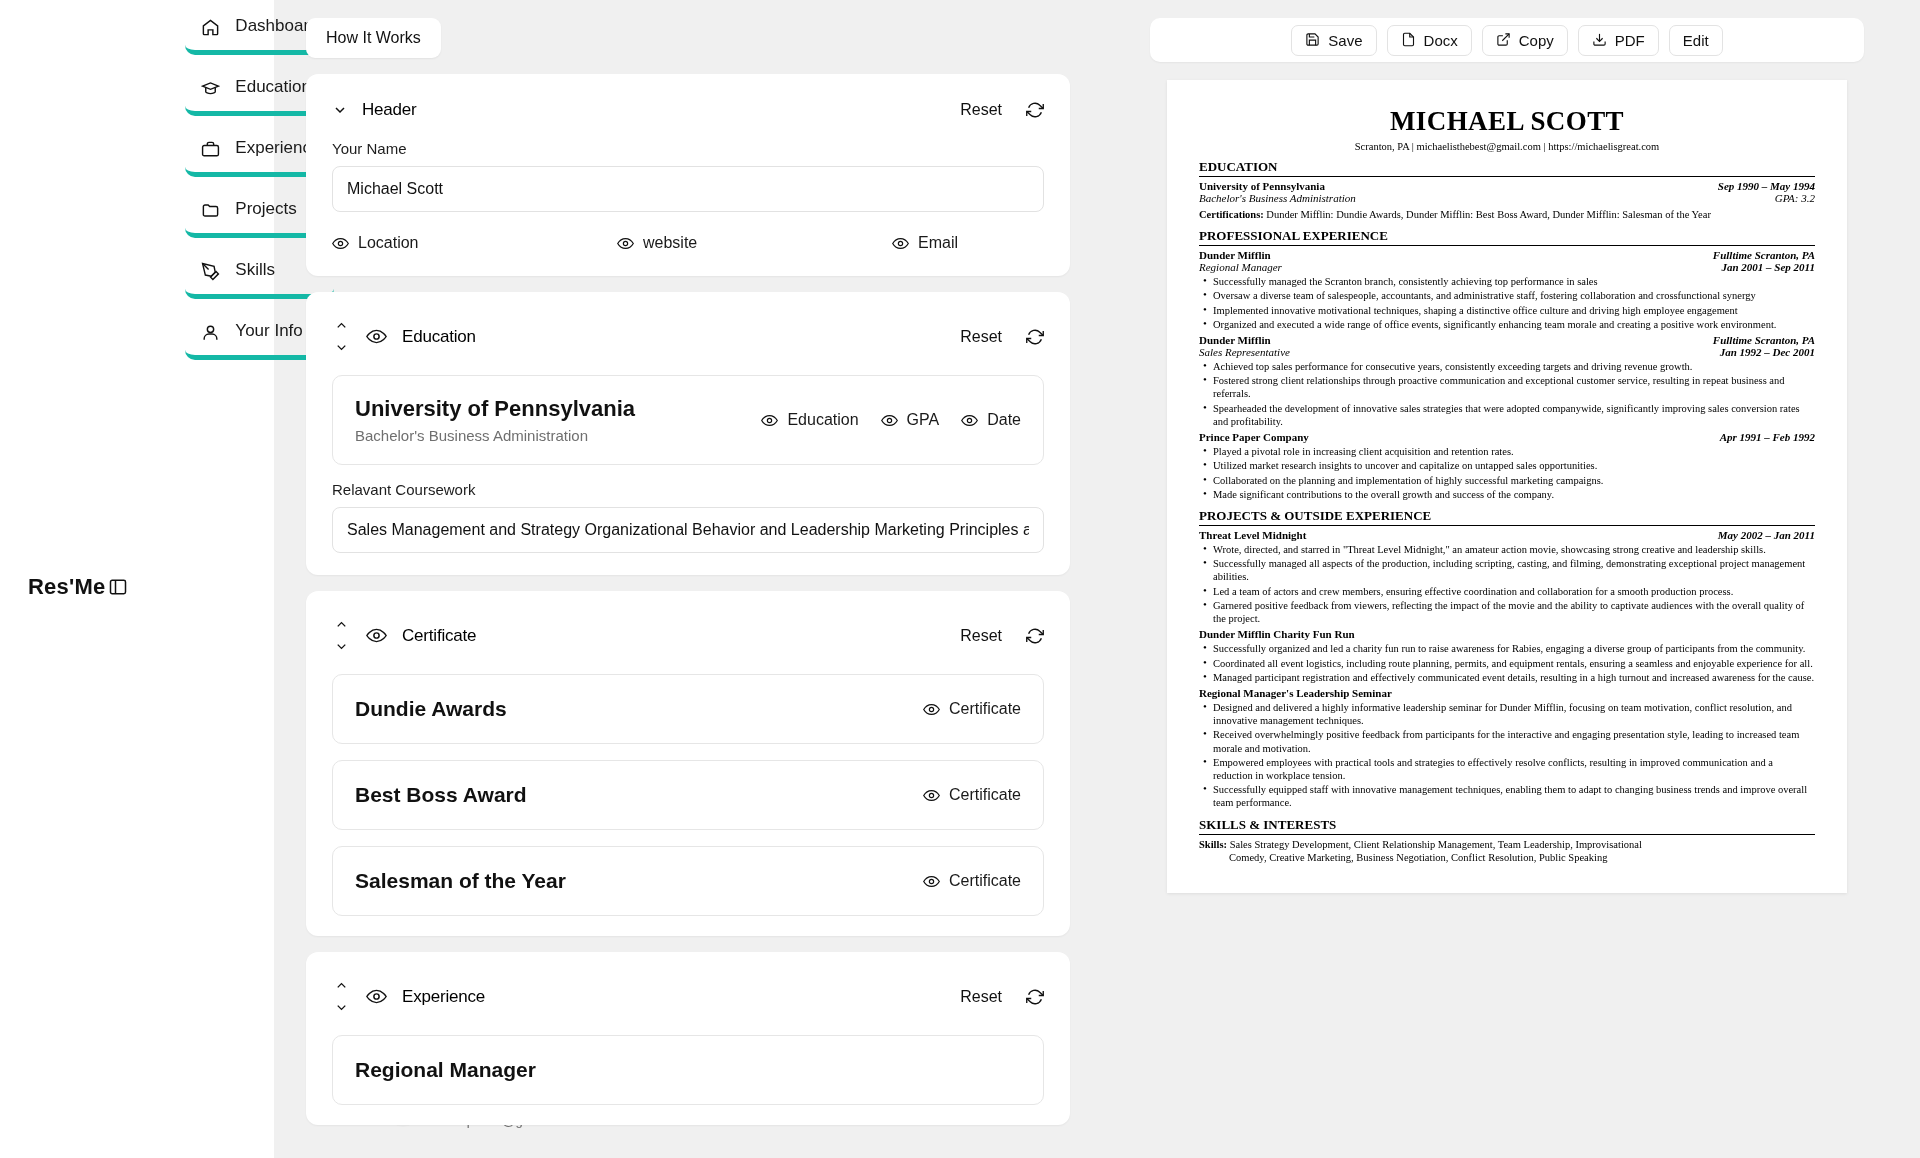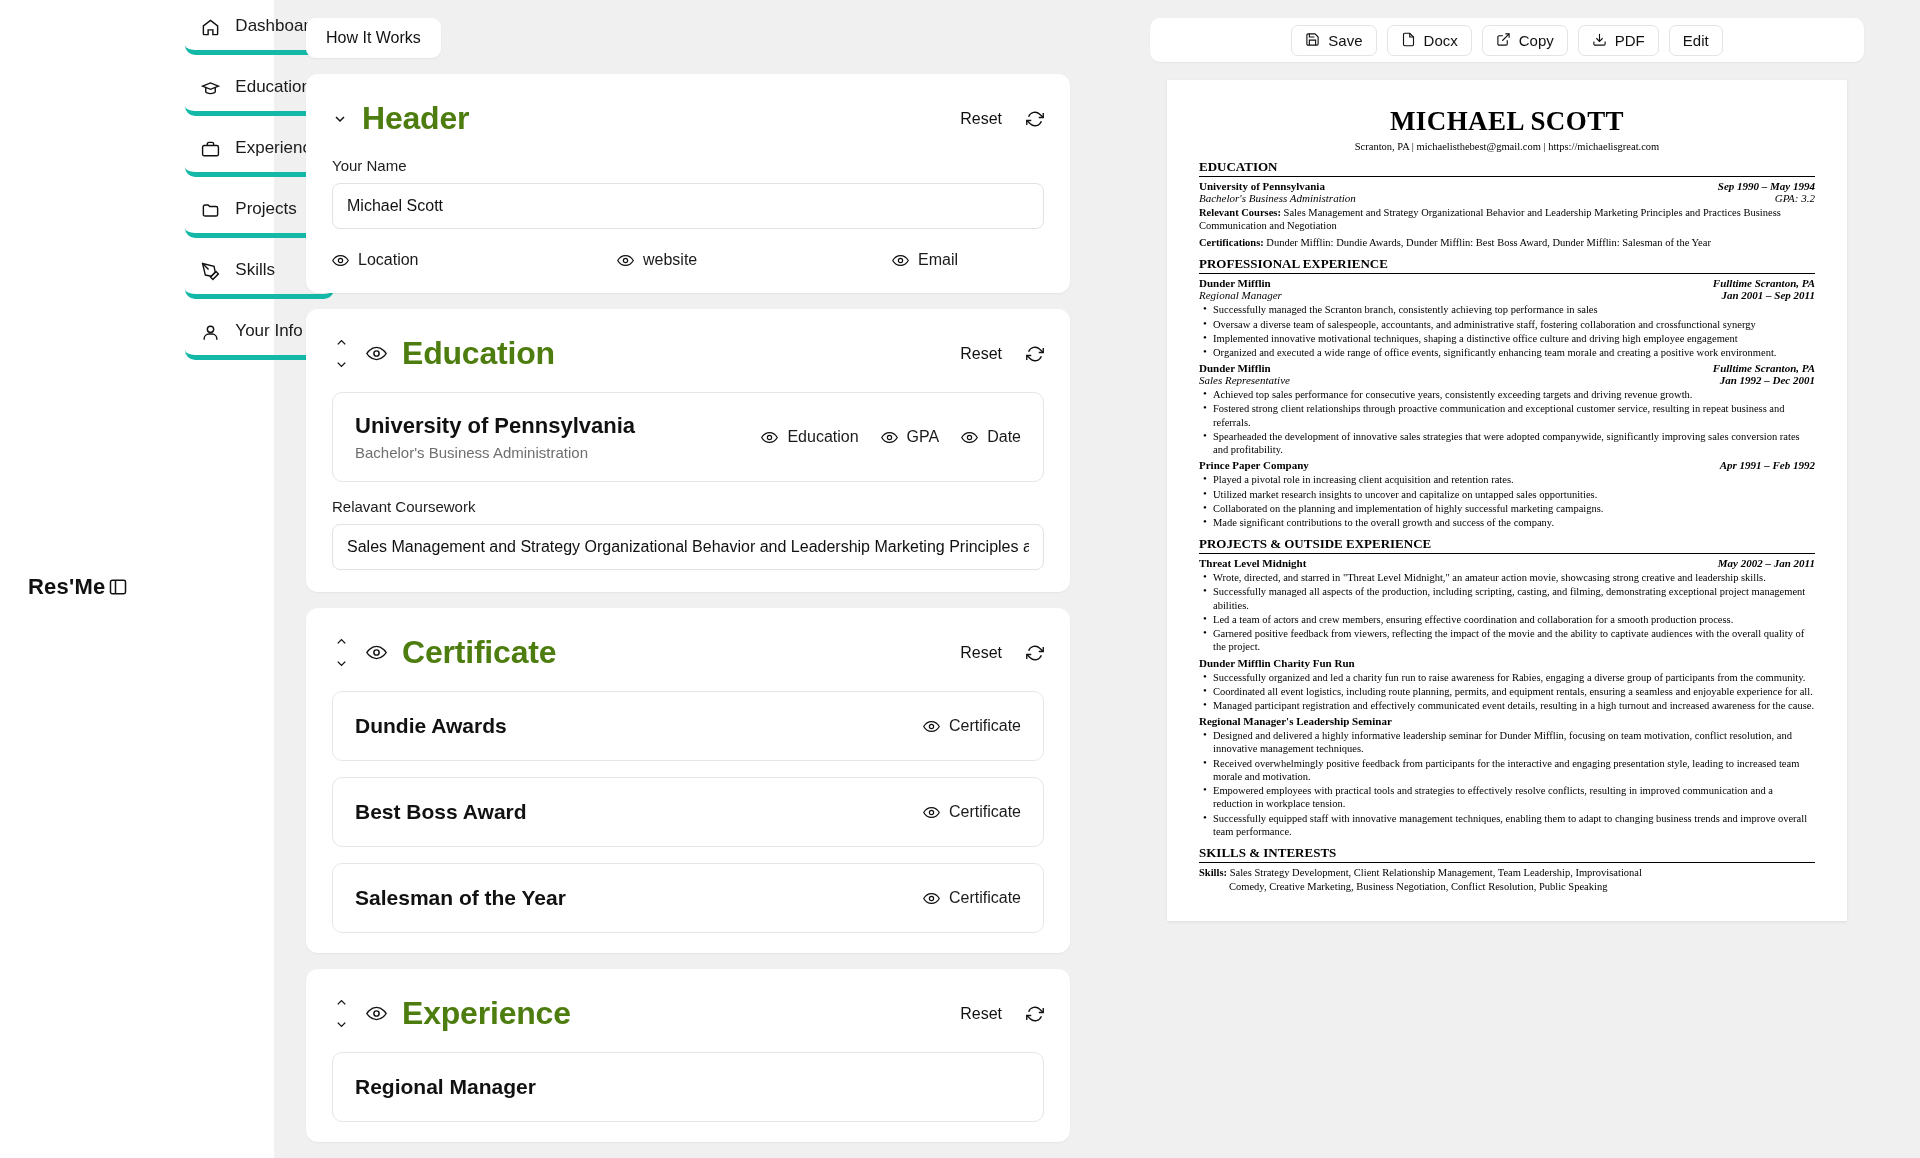--- a/index.html
+++ b/index.html
@@ -74,21 +74,21 @@
     padding: 0 0 4px 0;
   }
   .card-head {
     display: flex; align-items: center;
     padding: 26px 26px 20px 26px;
     gap: 14px;
   }
   .chev-stack { display: flex; flex-direction: column; gap: 7px; width: 18px; align-items: center; }
   .chev { cursor: pointer; line-height: 0; }
   .eye-btn { cursor: pointer; display: flex; align-items: center; justify-content: center; width: 24px; height: 24px; }
-  .card-title { font-size: 32px; font-weight: 700; color: #4d7c0f; letter-spacing: -.2px; }
+  .card-title { font-size: 17px; font-weight: 400; color: #000000; letter-spacing: -.2px; }
   .card-head-right { margin-left: auto; display: flex; align-items: center; gap: 24px; }
   .reset-btn { font-size: 16px; color: #111; cursor: pointer; }
   .refresh-btn { cursor: pointer; display: flex; align-items: center; }
 
   .field-block { padding: 0 26px 18px 26px; }
   .field-label { font-size: 15px; color: #1d1d1d; margin-bottom: 9px; }
   .text-input {
     width: 100%;
     border: 1px solid #e2e2e2;
     border-radius: 8px;
@@ -555,23 +555,20 @@
 
       <div class="r-sec">EDUCATION</div>
       <div class="r-row">
         <span class="r-org">University of Pennsylvania</span>
         <span class="r-date">Sep 1990 – May 1994</span>
       </div>
       <div class="r-row">
         <span class="r-role">Bachelor's Business Administration</span>
         <span class="r-gpa">GPA: 3.2</span>
       </div>
-      <div class="r-text">
-        <b>Relevant Courses:</b><span> Sales Management and Strategy Organizational Behavior and Leadership Marketing Principles and Practices Business Communication and Negotiation</span>
-      </div>
       <div class="r-text" style="margin-top:4px;">
         <b>Certifications:</b><span> Dunder Mifflin: Dundie Awards, Dunder Mifflin: Best Boss Award, Dunder Mifflin: Salesman of the Year</span>
       </div>
 
       <div class="r-sec">PROFESSIONAL EXPERIENCE</div>
 
       <div>
         <div class="r-row">
             <span class="r-org">Dunder Mifflin</span>
             <span class="r-date">Fulltime Scranton, PA</span>

